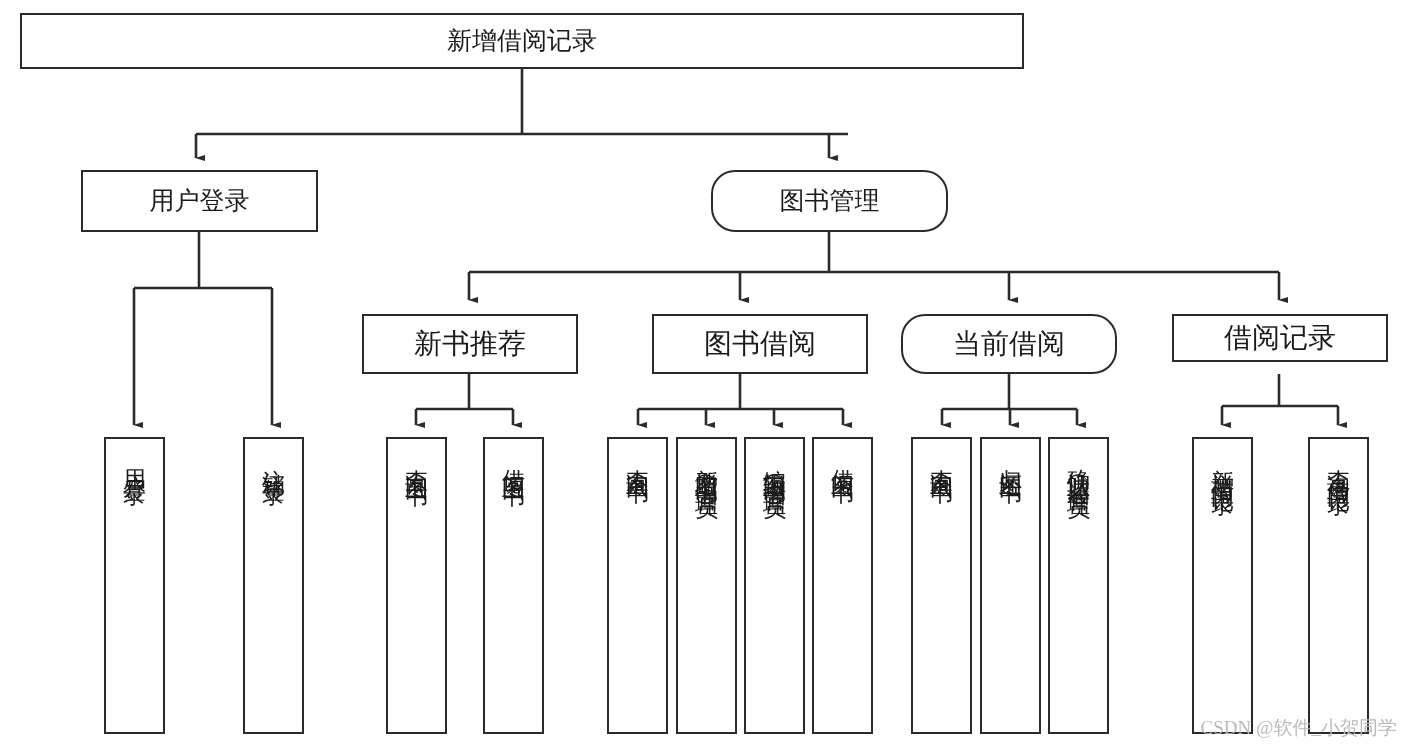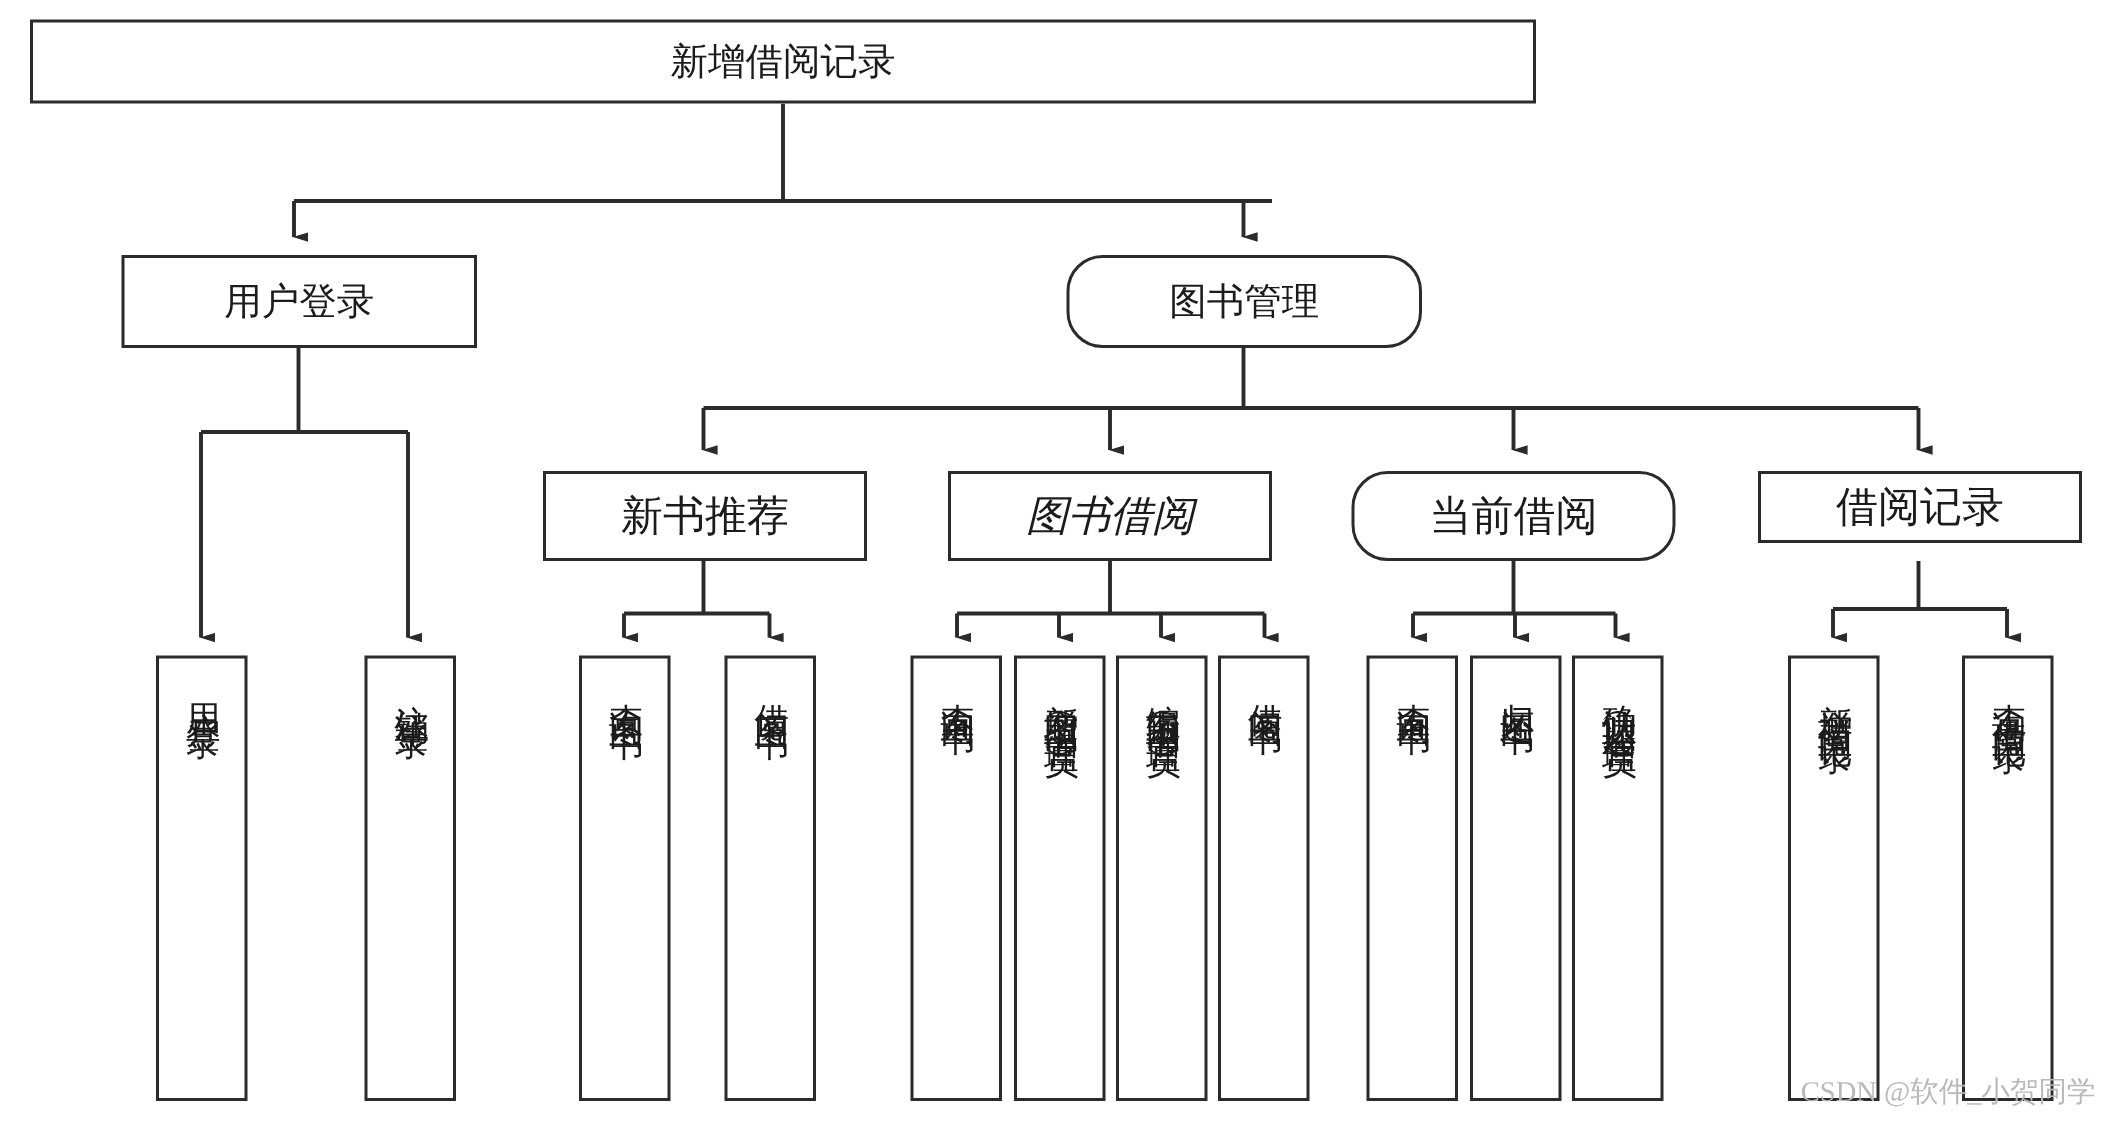--- a/index.html
+++ b/index.html
@@ -128,21 +128,21 @@
   <div class="node lvl2" style="left:81px; top:170px; width:237px; height:62px;">
     <span class="label">用户登录</span>
   </div>
   <div class="node lvl2" style="left:711px; top:170px; width:237px; height:62px;border-radius:24px;">
     <span class="label">图书管理</span>
   </div>
 
   <div class="node lvl3" style="left:362px; top:314px; width:216px; height:60px;">
     <span class="label">新书推荐</span>
   </div>
-  <div class="node lvl3" style="left:632px; top:314px; width:216px; height:60px;font-style:italic;">
+  <div class="node lvl3" style="left:652px; top:314px; width:216px; height:60px;">
     <span class="label">图书借阅</span>
   </div>
   <div class="node lvl3" style="left:901px; top:314px; width:216px; height:60px;border-radius:24px;">
     <span class="label">当前借阅</span>
   </div>
   <div class="node lvl3" style="left:1172px; top:314px; width:216px; height:48px;">
     <span class="label">借阅记录</span>
   </div>
 
   <div class="node leaf" style="left:104px; top:437px; width:61px; height:297px;">

